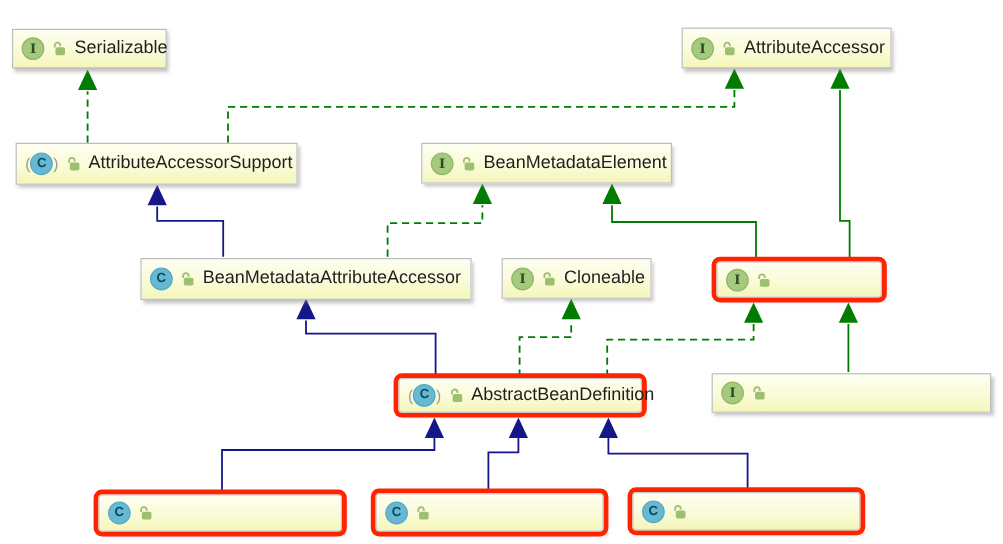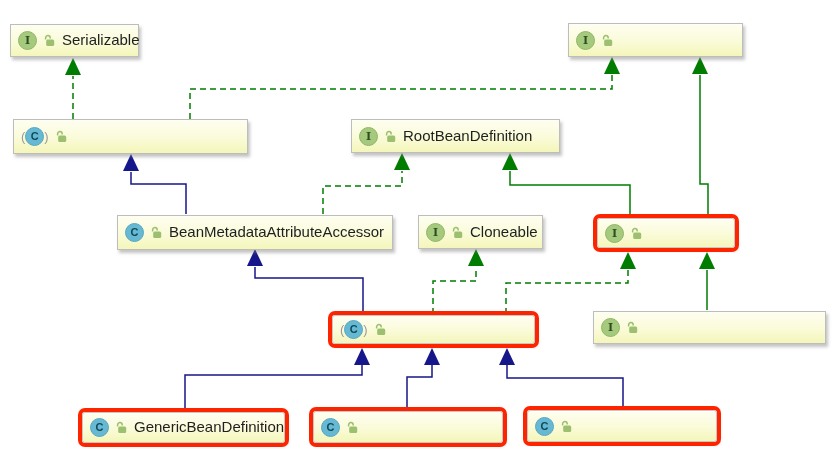--- a/index.html
+++ b/index.html
@@ -93,43 +93,45 @@
       <span class="label">Serializable</span>
     </div>
     <div class="node" style="left: 568px; top: 23px; width: 175px; height: 34px;">
       <span class="badge interface">I</span>
       <span class="lock">
         <svg width="13" height="13" viewBox="0 0 13 13">
           <path d="M2.6 5.6 V3.9 a2.3 2.3 0 0 1 4.6 0 V4.6" fill="none" stroke="#9cc06f" stroke-width="1.5"></path>
           <rect x="3.2" y="5.4" width="8" height="6.6" rx="1.5" fill="#9cc06f"></rect>
         </svg>
       </span>
+      <span class="label">AttributeAccessor</span>
     </div>
     <div class="node" style="left: 13px; top: 119px; width: 235px; height: 35px;">
       <span class="abswrap">
         <span class="paren">(</span>
         <span class="badge class">C</span>
         <span class="paren">)</span>
       </span>
       <span class="lock">
         <svg width="13" height="13" viewBox="0 0 13 13">
           <path d="M2.6 5.6 V3.9 a2.3 2.3 0 0 1 4.6 0 V4.6" fill="none" stroke="#9cc06f" stroke-width="1.5"></path>
           <rect x="3.2" y="5.4" width="8" height="6.6" rx="1.5" fill="#9cc06f"></rect>
         </svg>
       </span>
+      <span class="label">AttributeAccessorSupport</span>
     </div>
     <div class="node" style="left: 351px; top: 119px; width: 209px; height: 34px;">
       <span class="badge interface">I</span>
       <span class="lock">
         <svg width="13" height="13" viewBox="0 0 13 13">
           <path d="M2.6 5.6 V3.9 a2.3 2.3 0 0 1 4.6 0 V4.6" fill="none" stroke="#9cc06f" stroke-width="1.5"></path>
           <rect x="3.2" y="5.4" width="8" height="6.6" rx="1.5" fill="#9cc06f"></rect>
         </svg>
       </span>
-      <span class="label">RootBeanDefinition</span>
+      <span class="label">BeanMetadataElement</span>
     </div>
     <div class="node" style="left: 117px; top: 215px; width: 276px; height: 35px;">
       <span class="badge class">C</span>
       <span class="lock">
         <svg width="13" height="13" viewBox="0 0 13 13">
           <path d="M2.6 5.6 V3.9 a2.3 2.3 0 0 1 4.6 0 V4.6" fill="none" stroke="#9cc06f" stroke-width="1.5"></path>
           <rect x="3.2" y="5.4" width="8" height="6.6" rx="1.5" fill="#9cc06f"></rect>
         </svg>
       </span>
       <span class="label">BeanMetadataAttributeAccessor</span>
@@ -167,30 +169,30 @@
         <span class="paren">(</span>
         <span class="badge class">C</span>
         <span class="paren">)</span>
       </span>
       <span class="lock">
         <svg width="13" height="13" viewBox="0 0 13 13">
           <path d="M2.6 5.6 V3.9 a2.3 2.3 0 0 1 4.6 0 V4.6" fill="none" stroke="#9cc06f" stroke-width="1.5"></path>
           <rect x="3.2" y="5.4" width="8" height="6.6" rx="1.5" fill="#9cc06f"></rect>
         </svg>
       </span>
+      <span class="label">AbstractBeanDefinition</span>
     </div>
     <div class="node highlight" style="left: 82px; top: 412px; width: 203px; height: 31px;">
       <span class="badge class">C</span>
       <span class="lock">
         <svg width="13" height="13" viewBox="0 0 13 13">
           <path d="M2.6 5.6 V3.9 a2.3 2.3 0 0 1 4.6 0 V4.6" fill="none" stroke="#9cc06f" stroke-width="1.5"></path>
           <rect x="3.2" y="5.4" width="8" height="6.6" rx="1.5" fill="#9cc06f"></rect>
         </svg>
       </span>
-      <span class="label">GenericBeanDefinition</span>
     </div>
     <div class="node highlight" style="left: 313px; top: 411px; width: 190px; height: 32px;">
       <span class="badge class">C</span>
       <span class="lock">
         <svg width="13" height="13" viewBox="0 0 13 13">
           <path d="M2.6 5.6 V3.9 a2.3 2.3 0 0 1 4.6 0 V4.6" fill="none" stroke="#9cc06f" stroke-width="1.5"></path>
           <rect x="3.2" y="5.4" width="8" height="6.6" rx="1.5" fill="#9cc06f"></rect>
         </svg>
       </span>
     </div>

